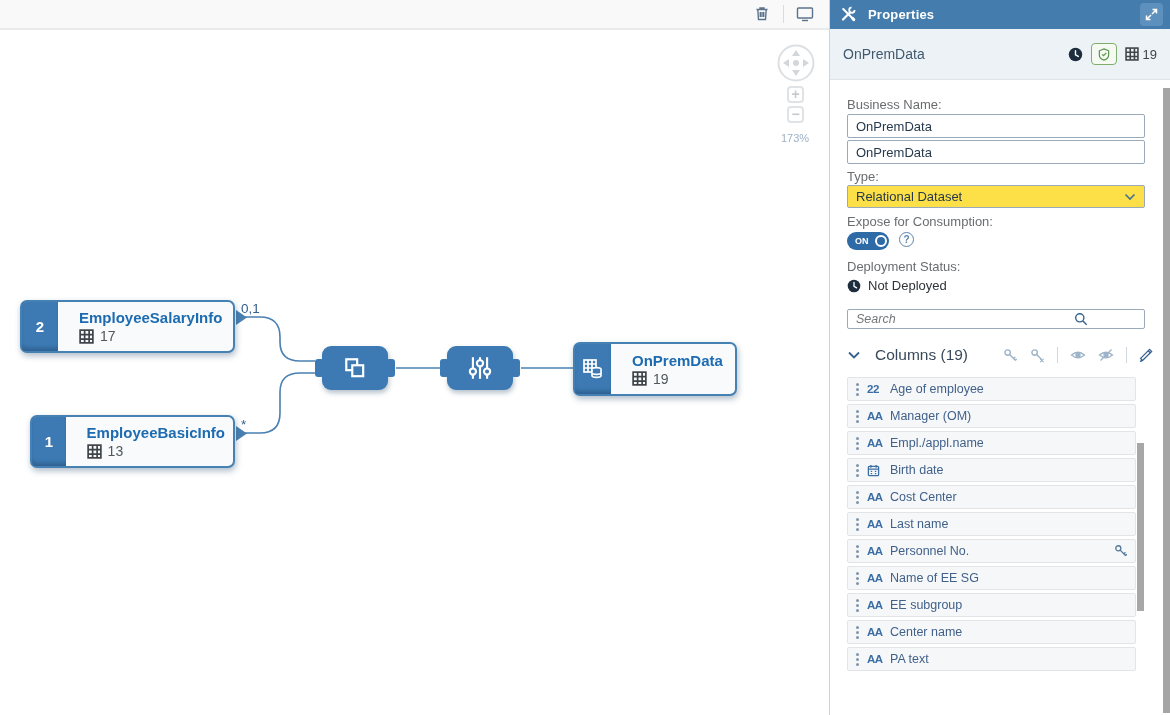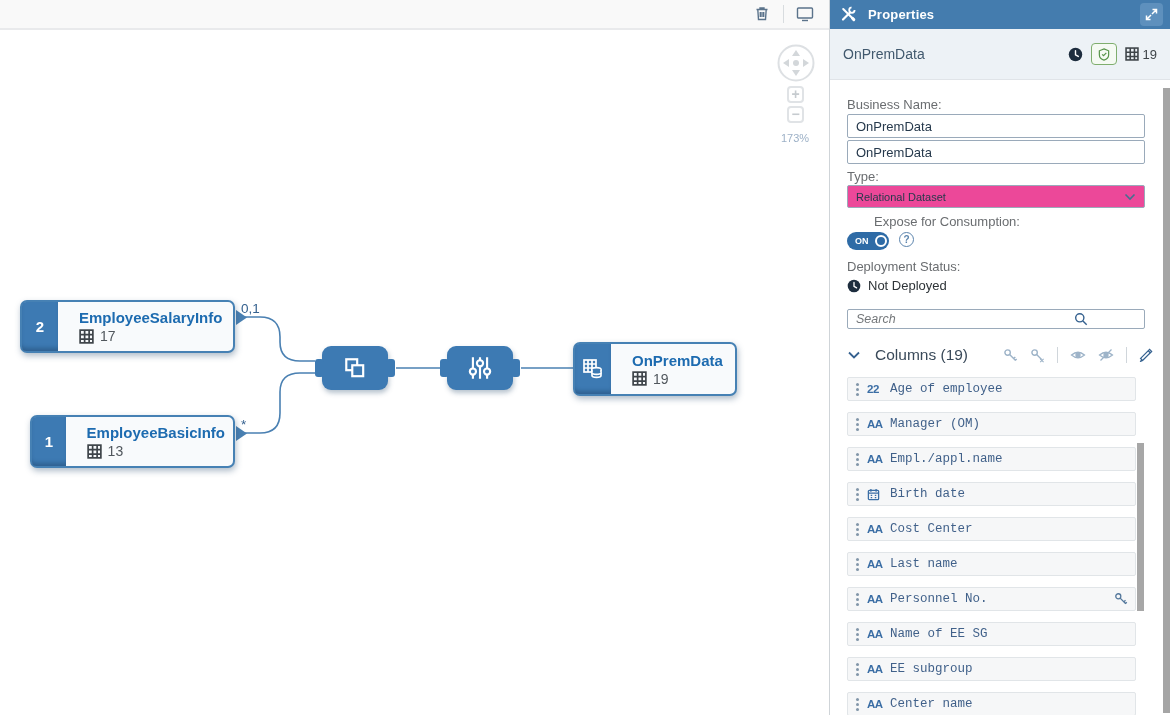--- a/index.html
+++ b/index.html
@@ -41,21 +41,21 @@
 
   .subheader { height:51px; background:#edf2f6; border-bottom:1px solid #e0e4e8; display:flex; align-items:center; padding:0 13px; }
   .entity-name { font-size:14px; color:#41596e; }
   .subheader-icons { margin-left:auto; display:flex; align-items:center; gap:8px; }
   .shield-btn { width:26px; height:22px; border:1px solid #7fae6e; background:#f5faf3; border-radius:4px; display:flex; align-items:center; justify-content:center; color:#58944a; cursor:pointer; }
   .sub-count { display:flex; align-items:center; gap:4px; color:#3f4549; font-size:13px; }
 
   .panel-body { position:relative; height:635px; padding:17px 17px 0; }
   .flabel { font-size:13px; color:#6a6d70; line-height:15px; }
   .field { display:block; width:298px; height:24px; border:1px solid #9aaaba; border-radius:2px; background:#fff; padding:0 8px; font-size:13px; color:#26394c; font-family:"Liberation Sans", sans-serif; margin-top:2px; }
-  .select { position:relative; width:298px; height:23px; border:1px solid #9aaaba; border-radius:2px; background:#ec4899; padding:0 26px 0 8px; font-size:11px; color:#26394c; display:flex; align-items:center; margin-top:1px; cursor:pointer; }
+  .select { position:relative; width:298px; height:23px; border:1px solid #9aaaba; border-radius:2px; background:#fde047; padding:0 26px 0 8px; font-size:13px; color:#26394c; display:flex; align-items:center; margin-top:1px; cursor:pointer; }
   .select svg { position:absolute; right:8px; top:6px; color:#44708f; }
 
   .toggle-row { display:flex; align-items:flex-start; margin-top:3px; height:18px; }
   .toggle { width:42px; height:18px; border-radius:9px; background:#2e6ba6; display:flex; align-items:center; cursor:pointer; }
   .toggle-on { color:#fff; font-size:9px; font-weight:700; margin-left:8px; }
   .knob { width:12px; height:12px; border:2px solid #fff; border-radius:50%; margin-left:auto; margin-right:2px; }
   .qmark { width:15px; height:15px; border:1.5px solid #5b84ad; border-radius:50%; color:#5b84ad; font-size:10px; font-weight:700; display:flex; align-items:center; justify-content:center; margin-left:10px; cursor:pointer; }
 
   .status-row { display:flex; align-items:center; gap:7px; margin-top:4px; color:#2e3438; font-size:13px; }
 
@@ -67,24 +67,24 @@
   .cols-header { display:flex; align-items:center; margin-top:16px; height:20px; }
   .cols-chevron { color:#35618f; cursor:pointer; display:flex; }
   .cols-title { margin-left:14px; font-size:15.5px; color:#3a4a5a; }
   .cols-actions { margin-left:auto; display:flex; align-items:center; gap:12px; }
   .cols-actions .sep { width:1px; height:16px; background:#d0d6db; }
   .act { display:flex; cursor:pointer; }
   .act.dis { color:#9db3c8; }
   .act.en { color:#35618f; }
 
   .col-list { margin-top:12px; width:289px; }
-  .col-row { height:24px; background:#f6f7f8; border:1px solid #e1e5e8; border-radius:2px; margin-bottom:11px; display:flex; align-items:center; padding:0 7px 0 5px; cursor:pointer; }
+  .col-row { height:24px; background:#f6f7f8; border:1px solid #e1e5e8; border-radius:2px; margin-bottom:3px; display:flex; align-items:center; padding:0 7px 0 5px; cursor:pointer; }
   .dots { width:3px; height:3px; border-radius:50%; background:#8296a9; box-shadow:0 -5px 0 #8296a9, 0 5px 0 #8296a9; margin:0 8px 0 3px; flex:none; }
   .ticon { width:20px; font-size:11.5px; font-weight:700; color:#3b6ea5; letter-spacing:-0.5px; flex:none; display:flex; align-items:center; }
-  .clabel { font-size:12.5px; color:#41618a; margin-left:3px; white-space:nowrap;font-family:Liberation Mono, monospace; }
+  .clabel { font-size:12.5px; color:#41618a; margin-left:3px; white-space:nowrap; }
   .rowkey { margin-left:auto; color:#54789c; display:flex; }
 
   .inner-scroll { position:absolute; left:307px; top:443px; width:7px; height:168px; background:#a7a7a7; }
   .outer-scroll { position:absolute; left:333px; top:88px; width:7px; height:625px; background:#a5a5a5; }
 </style>
 </head>
 <body>
 
 <div class="canvas">
 
@@ -252,21 +252,21 @@
     <input class="field" value="OnPremData" style="">
 
     <div class="flabel" style="margin-top:5px;">Type:</div>
     <div class="select">
       <span>Relational Dataset</span>
       <svg width="12" height="10" viewBox="0 0 12 10" fill="none" stroke="currentColor" stroke-width="1.6">
           <path d="M1.5 2.5 L6 7l4.5-4.5"></path>
         </svg>
     </div>
 
-    <div class="flabel" style="margin-top:6px;margin-left:27px;">Expose for Consumption:</div>
+    <div class="flabel" style="margin-top:6px;">Expose for Consumption:</div>
     <div class="toggle-row">
       <div class="toggle">
         <span class="toggle-on">ON</span>
         <span class="knob"></span>
       </div>
       <span class="qmark">?</span>
     </div>
 
     <div class="flabel" style="margin-top:9px;">Deployment Status:</div>
     <div class="status-row">

